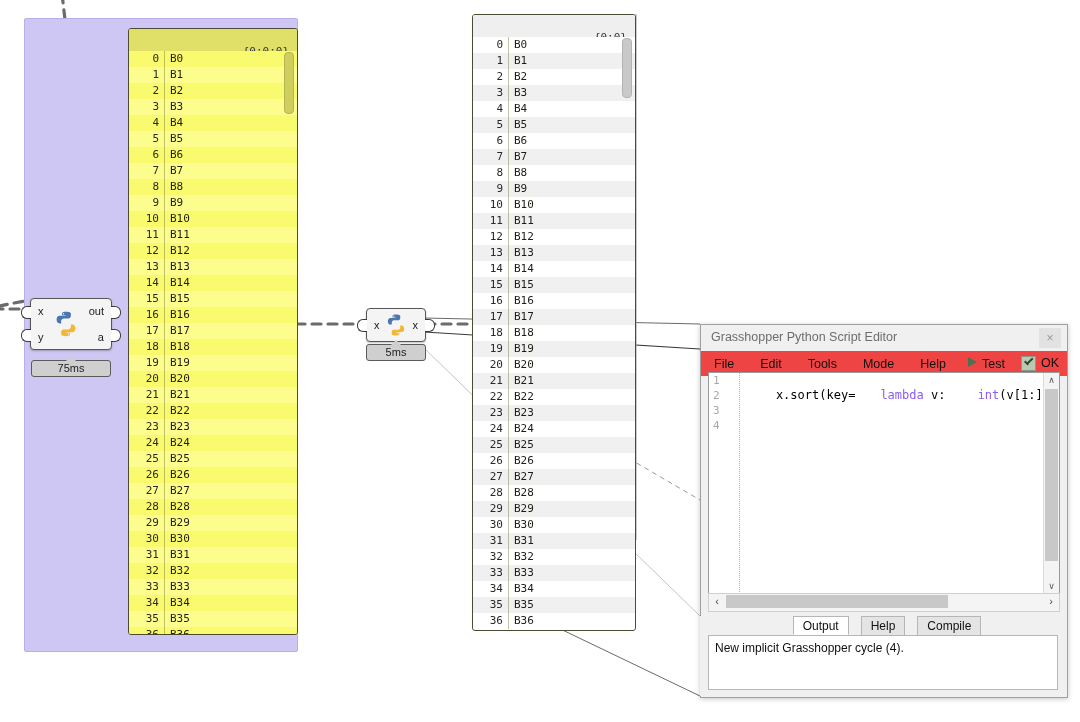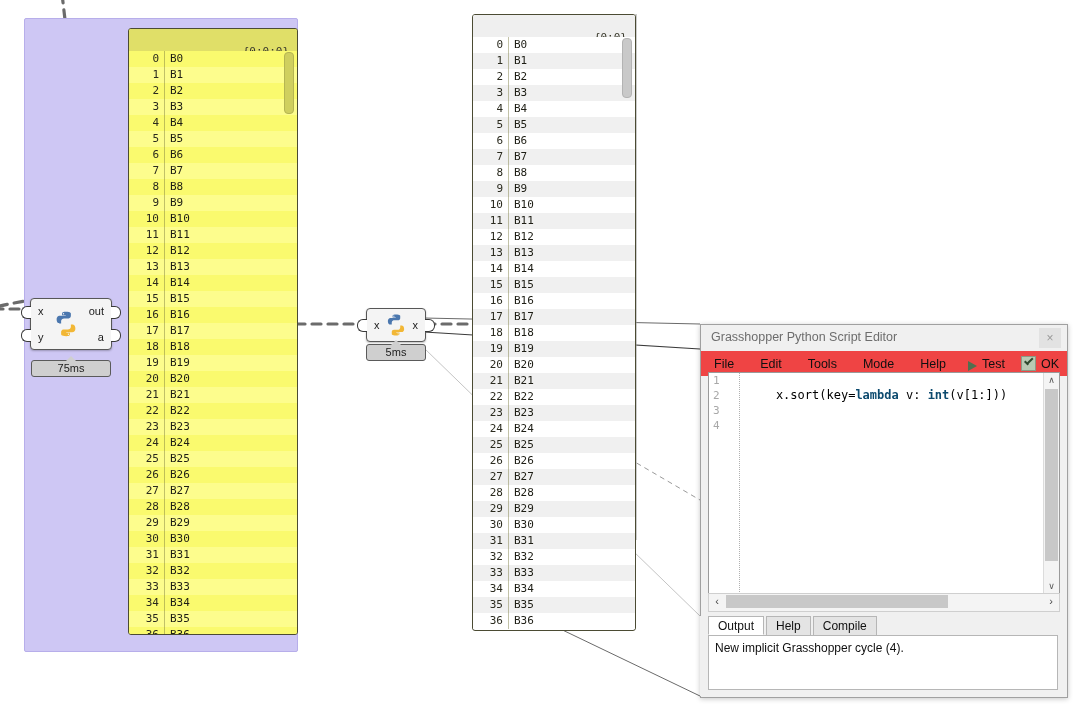--- a/index.html
+++ b/index.html
@@ -77,47 +77,47 @@
     background:#f0f0f0;border:1px solid #a0a0a0;
     box-shadow:0 1px 5px rgba(0,0,0,.22);
   }
   #editor .titlebar{height:26px;position:relative;background:#f0f0f0;}
   #editor .titlebar .ttl{position:absolute;left:10px;top:5px;font-size:12.5px;color:#6d6d6d;}
   #editor .closebtn{position:absolute;right:6px;top:3px;width:22px;height:20px;
        background:#e2e2e2;color:#9a9a9a;font-size:12px;text-align:center;line-height:20px;}
   #editor .menubar{height:25px;display:flex;align-items:center;background:#ef4444;}
   #editor .mi{font-size:12.5px;color:#101010;padding:2px 13px;}
   #editor .spacer{flex:1;}
-  #editor .tb{display:flex;align-items:flex-end;gap:5px;font-size:12.5px;color:#101010;padding:2px 8px;}
+  #editor .tb{display:flex;align-items:flex-start;gap:5px;font-size:12.5px;color:#101010;padding:2px 8px;}
   .tri{width:0;height:0;border-left:9px solid #4f704f;border-top:5.5px solid transparent;border-bottom:5.5px solid transparent;}
   .chk{width:13px;height:13px;background:#b9c9b3;border:1px solid #8a9a85;position:relative;}
   .chk::after{content:"";position:absolute;left:2px;top:5px;width:5px;height:2px;background:#2e4a2e;transform:rotate(45deg);}
   .chk::before{content:"";position:absolute;left:4px;top:3px;width:8px;height:2px;background:#2e4a2e;transform:rotate(-45deg);}
 
   #codewrap{position:absolute;left:708px;top:372px;width:350px;height:221px;
             background:#ffffff;border:1px solid #9a9a9a;}
   #gutter{position:absolute;left:0;top:0;width:22px;bottom:0;background:#fff;}
   .lnum{height:15px;line-height:15px;text-align:left;padding-left:4px;
         font-family:"DejaVu Sans Mono","Liberation Mono",monospace;font-size:11px;color:#a8a8a8;}
   #gutsep{position:absolute;left:30px;top:0;bottom:0;width:0;border-left:1px dotted #b0b0b0;}
   #codearea{position:absolute;left:38px;top:0;right:16px;bottom:0;
             font-family:"DejaVu Sans Mono","Liberation Mono",monospace;font-size:12px;color:#000;}
   .cline{height:15px;line-height:15px;white-space:pre;}
-  .kw{color:#0c4a6e;font-weight:bold;}
+  .kw{color:#8b5cf6;font-weight:normal;margin-left:25px;}
   .fn{color:#000;}
 
   .vscroll{position:absolute;right:0;top:0;bottom:0;width:15px;background:#f4f4f4;border-left:1px solid #dcdcdc;}
   .vscroll .arr{height:15px;text-align:center;line-height:15px;font-size:9px;color:#5a5a5a;}
   .vscroll .thumb{position:absolute;left:1px;right:1px;top:16px;height:172px;background:#c8c8c8;}
   #hscroll{position:absolute;left:708px;top:593px;width:350px;height:17px;background:#f4f4f4;border:1px solid #cfcfcf;}
   #hscroll .harr{position:absolute;top:0;width:16px;height:15px;text-align:center;line-height:15px;font-size:11px;color:#4a4a4a;}
   #hscroll .hthumb{position:absolute;left:17px;top:1px;width:222px;height:13px;background:#c8c8c8;}
 
   #outpanel{position:absolute;left:700px;top:616px;width:366px;height:80px;background:#f0f0f0;}
-  #outtabs{display:flex;height:19px;padding-left:8px;gap:2px;}
+  #outtabs{display:flex;height:19px;padding-left:8px;gap:12px;justify-content:center;}
   .otab{font-size:12px;color:#111;padding:2px 9px 0 9px;border:1px solid #b6b6b6;border-bottom:none;background:#e4e4e4;}
   .otab.active{background:#fff;border-bottom:1px solid #fff;}
   #outbody{position:absolute;left:8px;right:8px;top:19px;bottom:6px;background:#fff;border:1px solid #b6b6b6;padding:5px 6px;}
   .oline{font-size:12px;color:#101010;line-height:14px;}
 </style>
 </head>
 <body>
 
 <svg id="wires">
 

